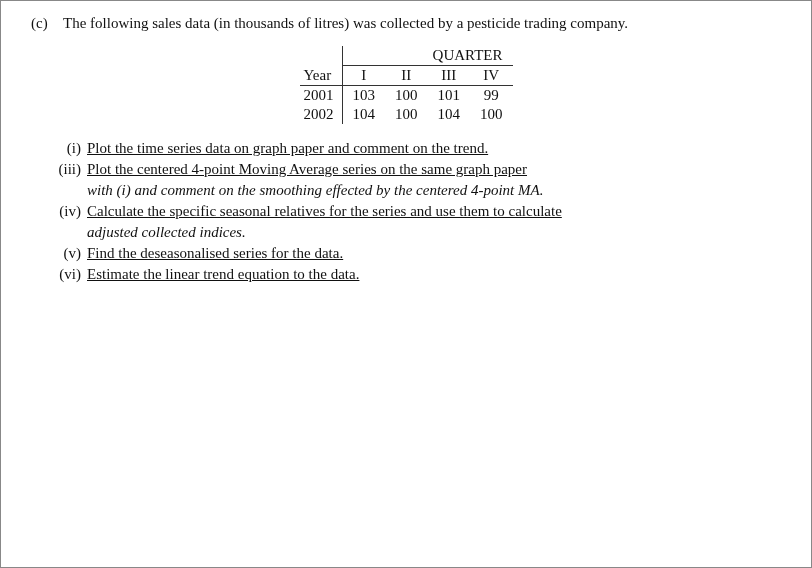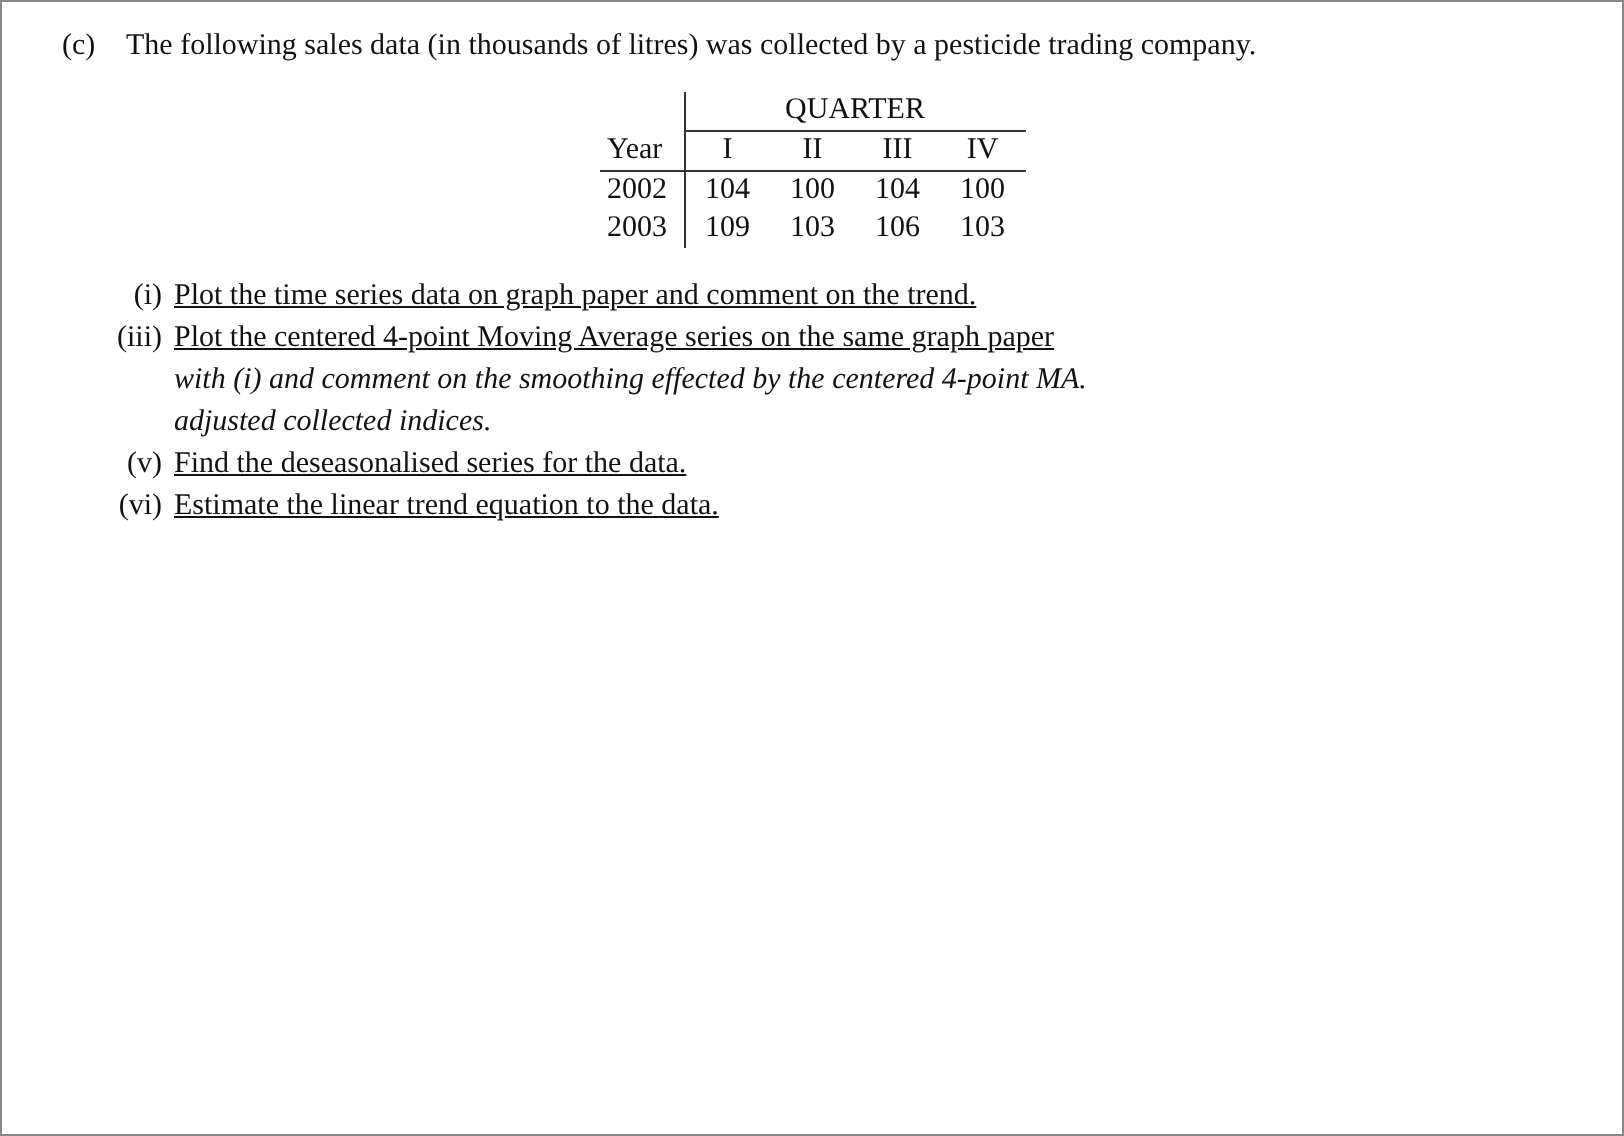--- a/index.html
+++ b/index.html
@@ -67,21 +67,21 @@
 
     .border-right {
       border-right: 1px solid #333;
     }
 
     .border-bottom {
       border-bottom: 1px solid #333;
     }
 
     .quarter-header {
-      text-align: center;
+      text-align: right;
       border-bottom: 1px solid #333;
     }
 
     
     .subquestions {
       padding-left: 10px;
     }
 
     .subq-item {
       display: flex;
@@ -128,51 +128,55 @@
         <tr>
           <td class="col-year border-right border-bottom">Year</td>
           <td class="border-bottom">I</td>
           <td class="border-bottom">II</td>
           <td class="border-bottom">III</td>
           <td class="border-bottom">IV</td>
         </tr>
       </thead>
       <tbody>
         <tr>
+          <td class="col-year border-right">2001</td>
+          <td>103</td>
+          <td>100</td>
+          <td>101</td>
+          <td>99</td>
+        </tr>
+        <tr>
           <td class="col-year border-right">2002</td>
           <td>104</td>
           <td>100</td>
           <td>104</td>
           <td>100</td>
-        </tr>
-        <tr>
-          <td class="col-year border-right">2003</td>
-          <td>109</td>
-          <td>103</td>
-          <td>106</td>
-          <td>103</td>
         </tr>
       </tbody>
     </table>
   </div>
 
   <div class="subquestions">
 
     <div class="subq-item">
       <span class="subq-label">(i)</span>
       <span class="subq-text">Plot the time series data on graph paper and comment on the trend.</span>
     </div>
 
 
     <div class="subq-item">
       <span class="subq-label">(iii)</span>
       <span class="subq-text">Plot the centered 4-point Moving Average series on the same graph paper</span>
     </div>
     <div class="subq-continuation">with (i) and comment on the smoothing effected by the centered 4-point MA.</div>
 
+    <div class="subq-item">
+      <span class="subq-label">(iv)</span>
+      <span class="subq-text">Calculate the specific seasonal relatives for the series and use them to calculate</span>
+    </div>
     <div class="subq-continuation">adjusted collected indices.</div>
 
     <div class="subq-item">
       <span class="subq-label">(v)</span>
       <span class="subq-text">Find the deseasonalised series for the data.</span>
     </div>
 
     <div class="subq-item">
       <span class="subq-label">(vi)</span>
       <span class="subq-text">Estimate the linear trend equation to the data.</span>

